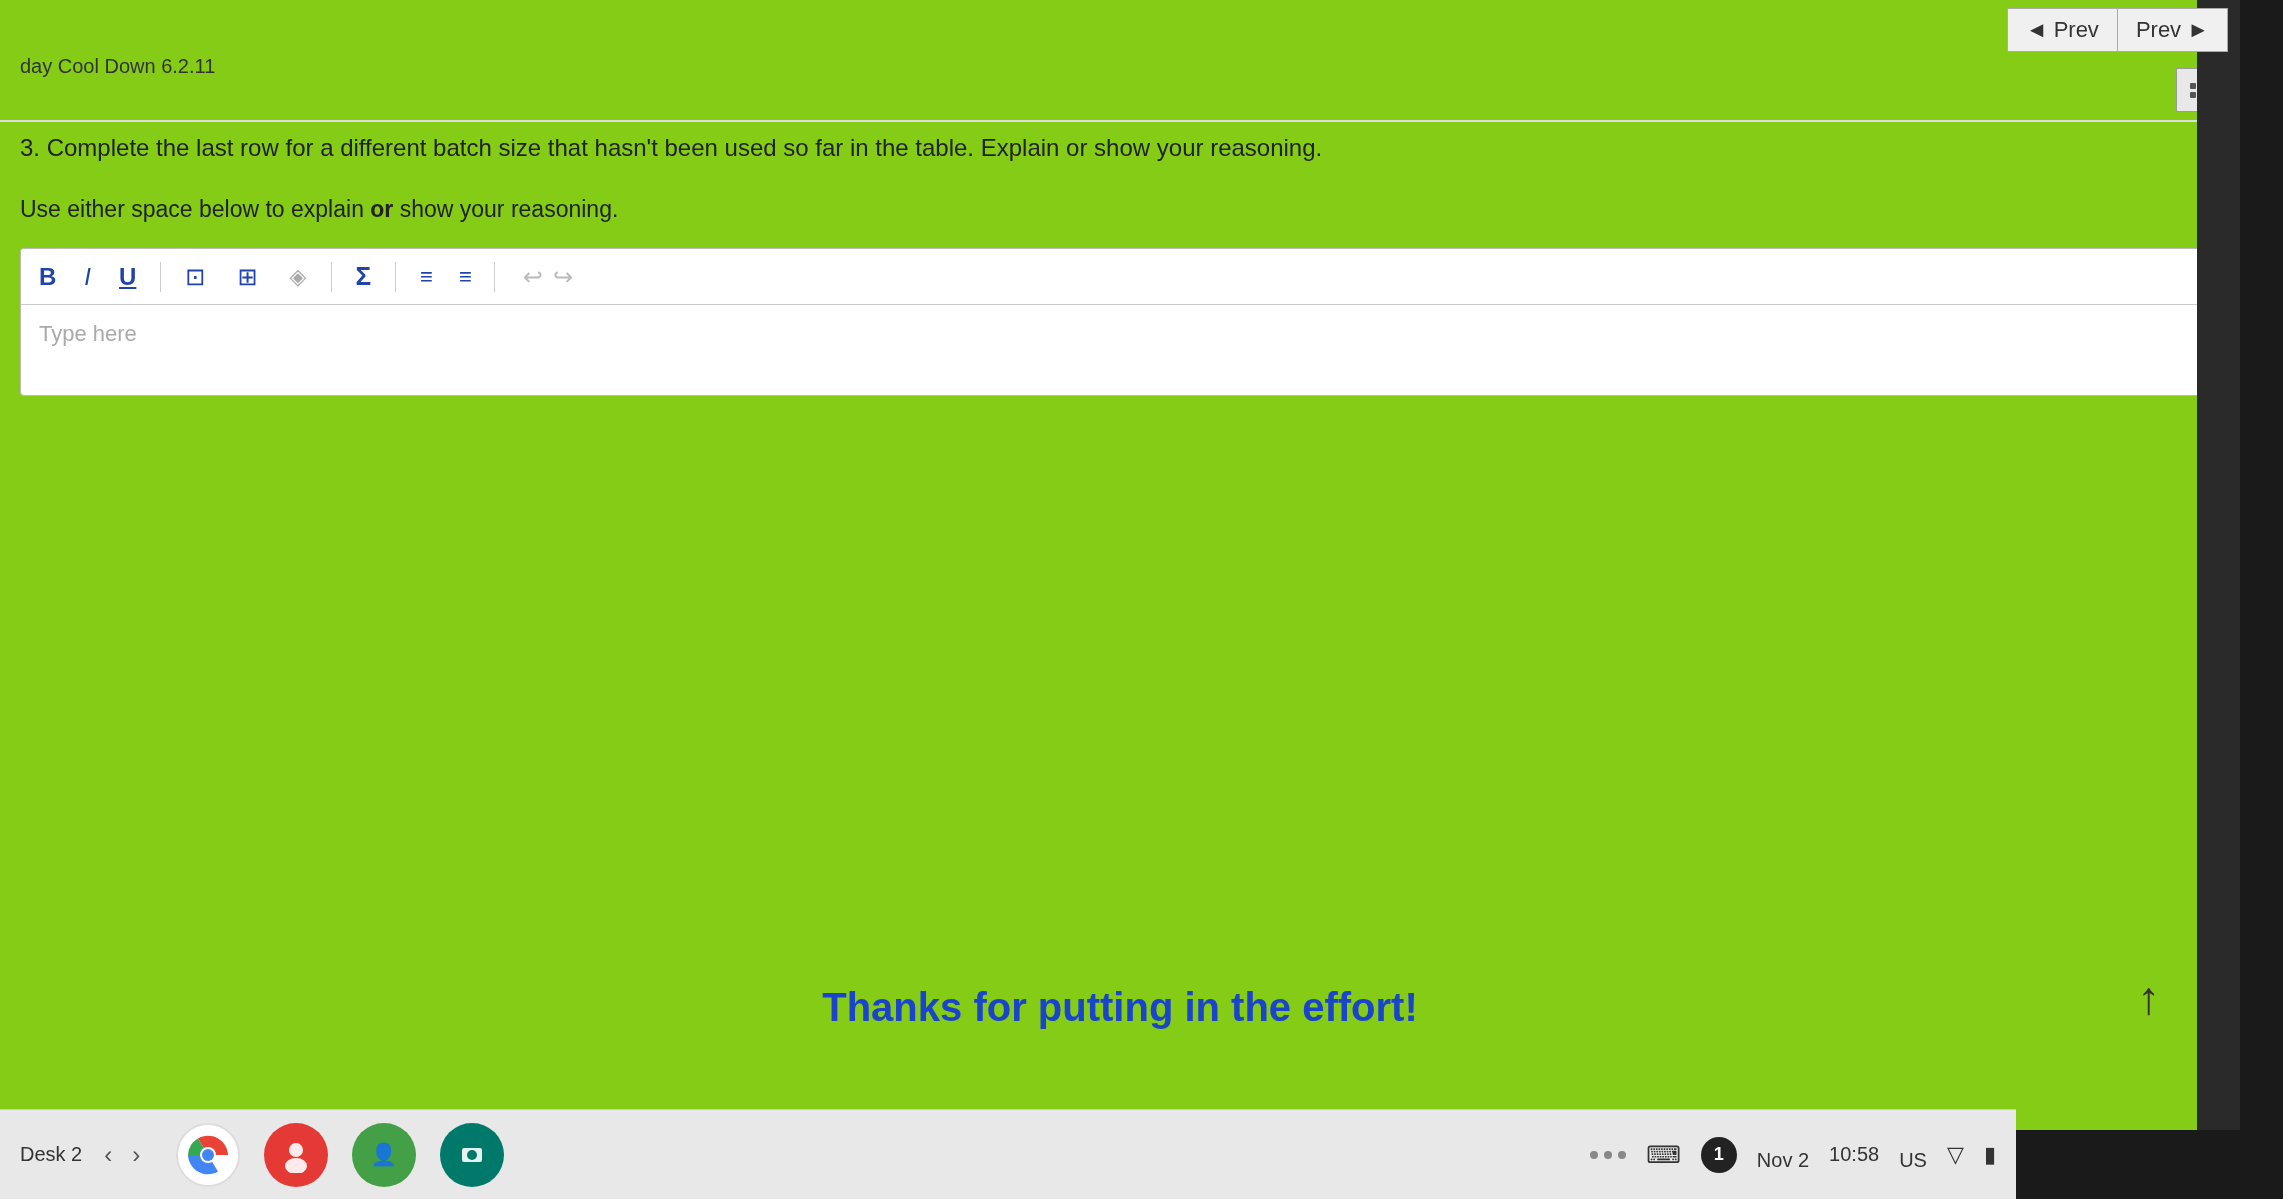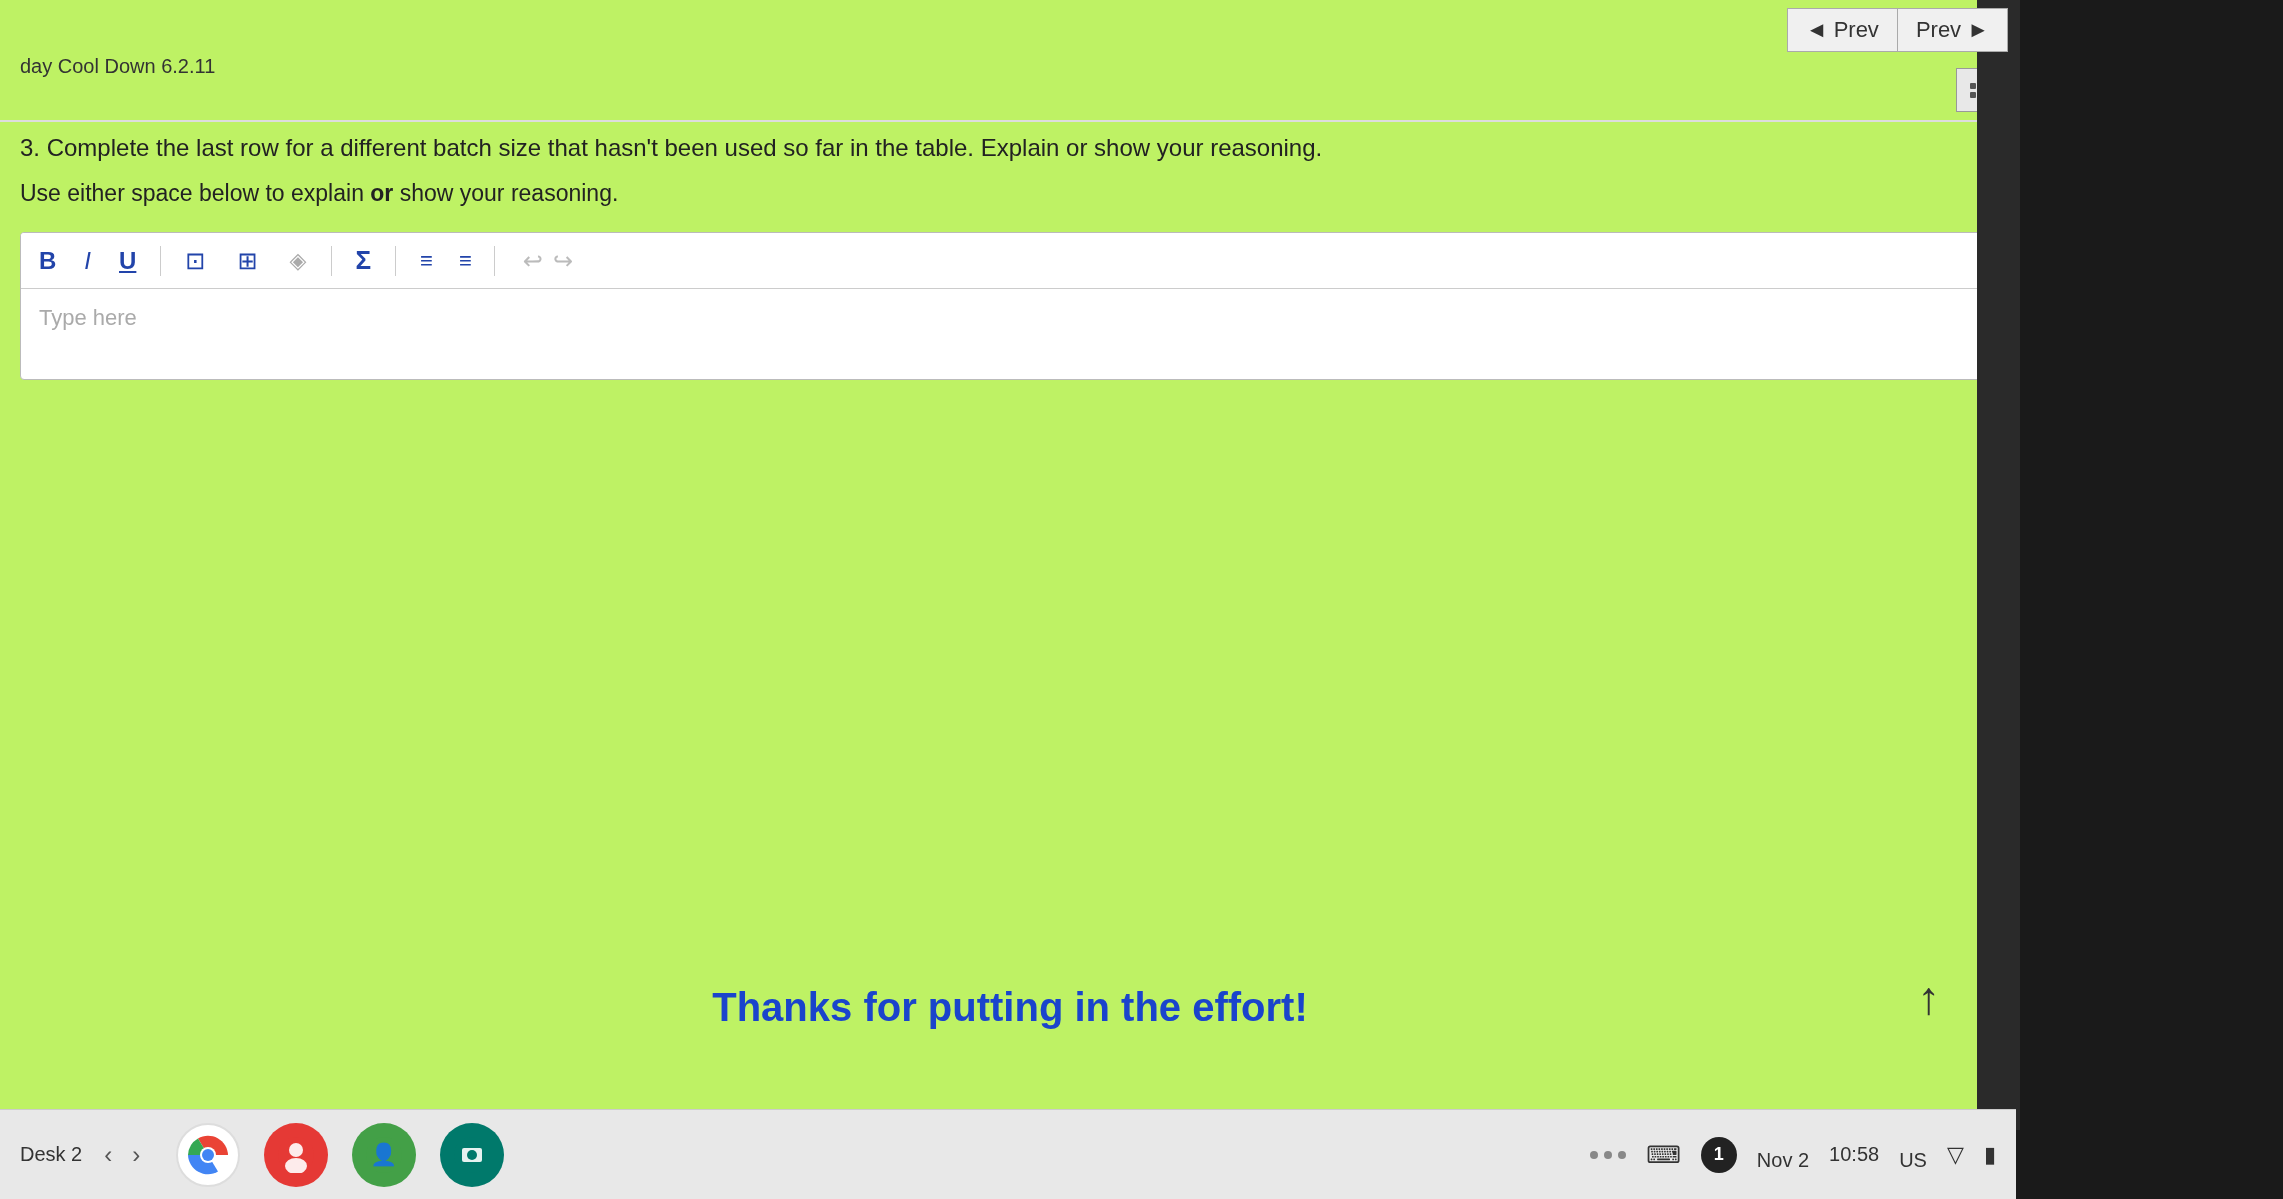--- a/index.html
+++ b/index.html
@@ -11,23 +11,23 @@
       font-family: Arial, sans-serif;
       overflow: hidden;
       position: relative;
     }
 
     
     .main-window {
       position: absolute;
       top: 0;
       left: 0;
-      width: 2020px;
+      width: 2240px;
       height: 1130px;
-      background: #bef264;
+      background: #84cc16;
       overflow: hidden;
     }
 
     
     .top-nav {
       position: absolute;
       top: 0;
       right: 0;
       display: flex;
       align-items: center;
@@ -106,21 +106,21 @@
       position: absolute;
       top: 130px;
       left: 20px;
       right: 30px;
     }
 
     .question-text {
       font-size: 24px;
       color: #222;
       line-height: 1.5;
-      margin-bottom: 14px;
+      margin-bottom: 30px;
     }
 
     .instruction-text {
       font-size: 23px;
       color: #222;
       margin-bottom: 25px;
     }
 
     .instruction-text strong {
       font-weight: bold;

